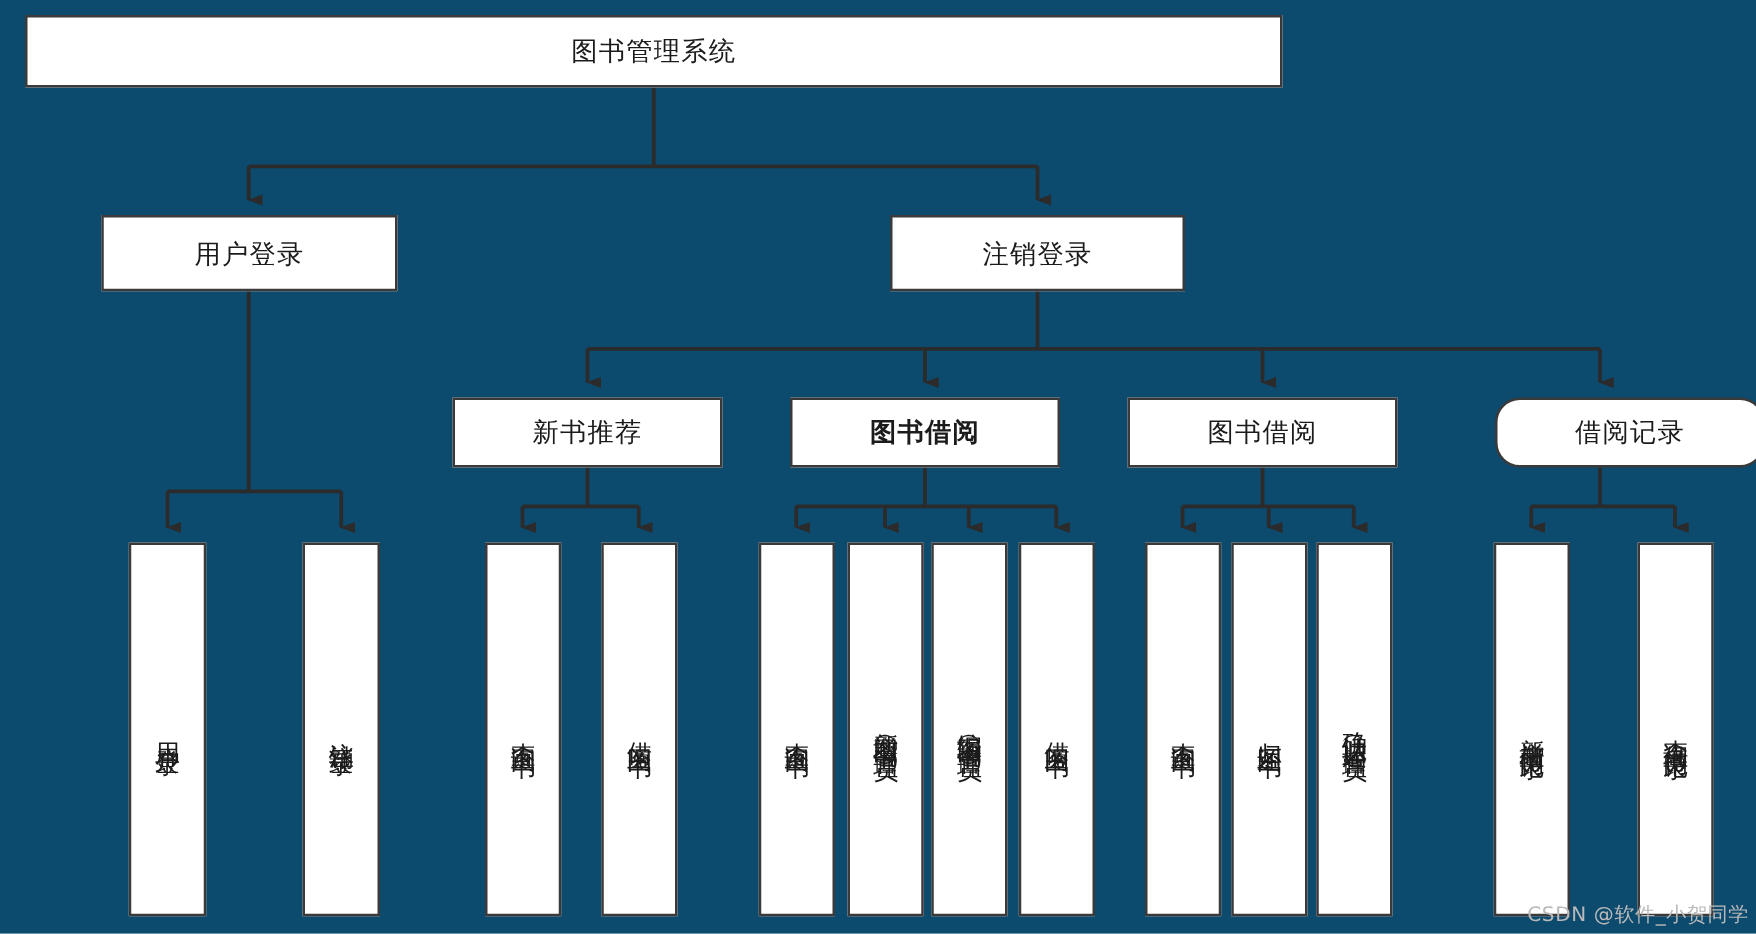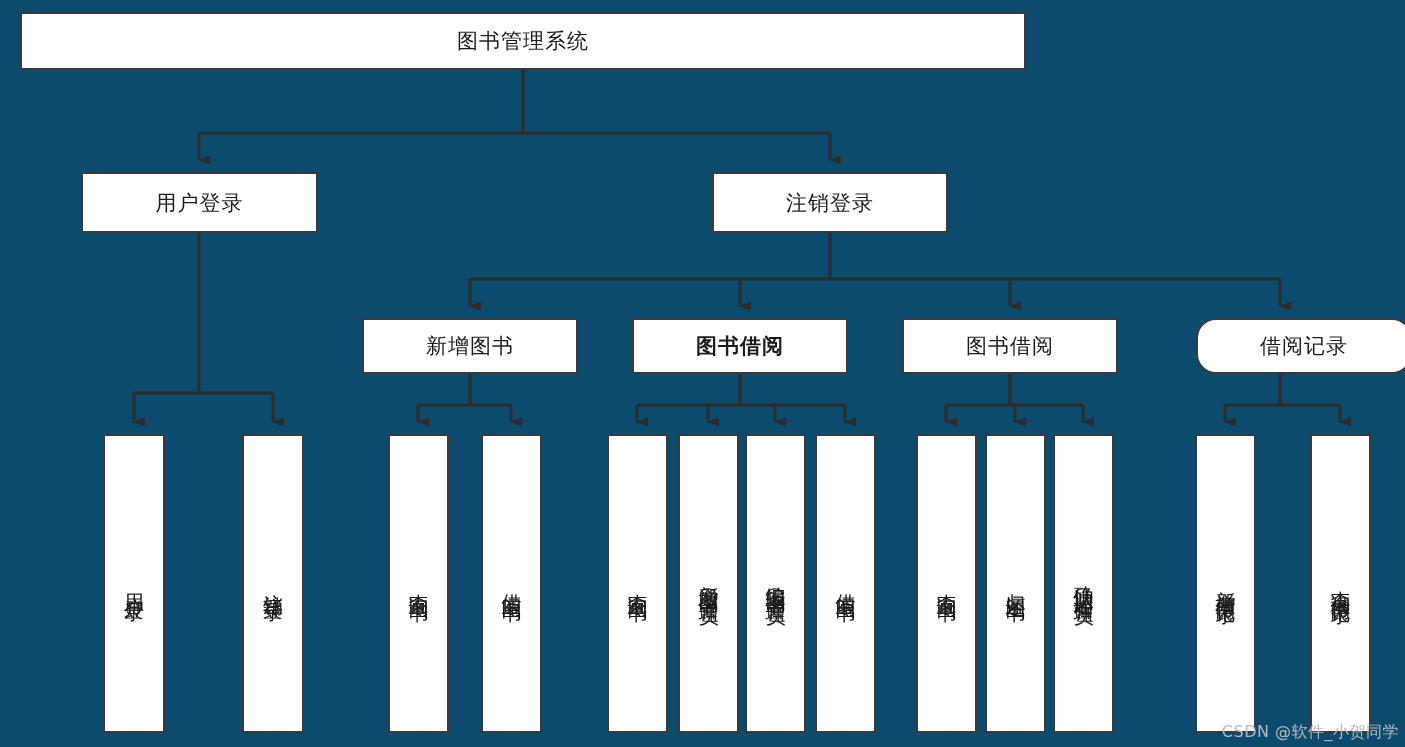--- a/index.html
+++ b/index.html
@@ -66,21 +66,21 @@
       <path d="M1225,405 L1225,422" marker-end="url(#ah)"></path>
       <path d="M1340,405 L1340,422" marker-end="url(#ah)"></path>
     </g>
   </svg>
 
   <div class="node h" style="left:20px;top:12px;width:1006px;height:58px;">图书管理系统</div>
 
   <div class="node h" style="left:81px;top:172px;width:237px;height:61px;">用户登录</div>
   <div class="node h" style="left:712px;top:172px;width:236px;height:61px;">注销登录</div>
 
-  <div class="node h" style="left:362px;top:318px;width:216px;height:56px;">新增图书</div>
+  <div class="node h" style="left:362px;top:318px;width:216px;height:56px;">新书推荐</div>
   <div class="node h" style="left:632px;top:318px;width:216px;height:56px;font-weight:bold;">图书借阅</div>
   <div class="node h" style="left:902px;top:318px;width:216px;height:56px;">图书借阅</div>
   <div class="node h" style="left:1196px;top:318px;width:216px;height:56px;border-radius:20px;">借阅记录</div>
 
   <div class="node v" style="left:103px;top:434px;width:62px;height:299px;">用户登录</div>
   <div class="node v" style="left:242px;top:434px;width:62px;height:299px;">注销登录</div>
   <div class="node v" style="left:388px;top:434px;width:61px;height:299px;">查询图书</div>
   <div class="node v" style="left:481px;top:434px;width:61px;height:299px;">借阅图书</div>
   <div class="node v" style="left:607px;top:434px;width:61px;height:299px;">查询图书</div>
   <div class="node v" style="left:678px;top:434px;width:61px;height:299px;">新增图书（管理员）</div>

